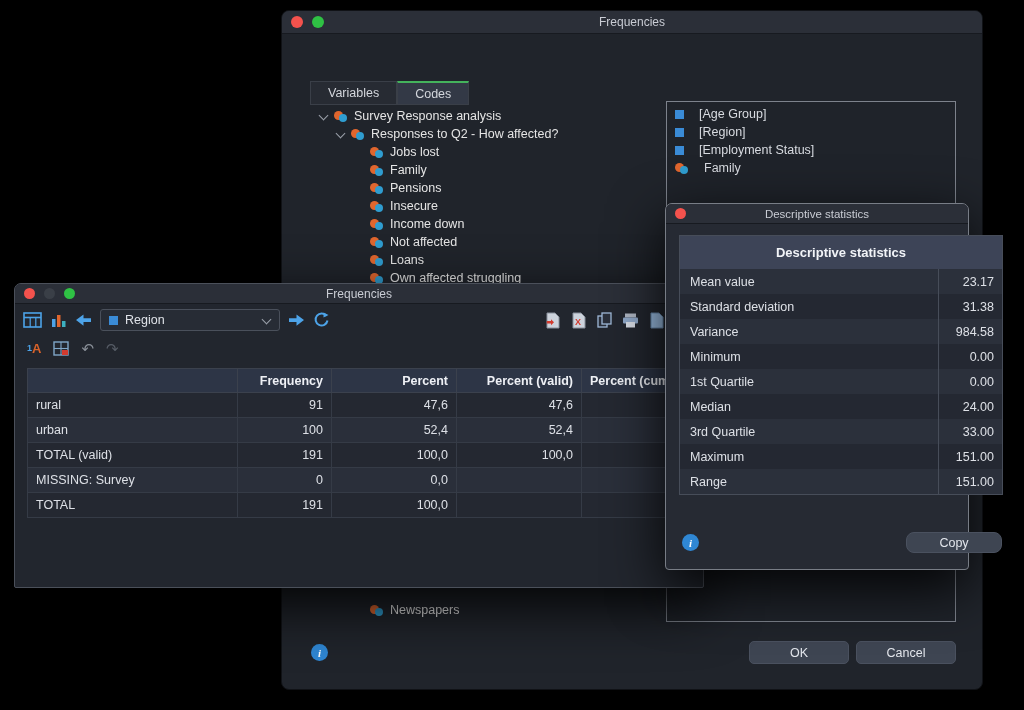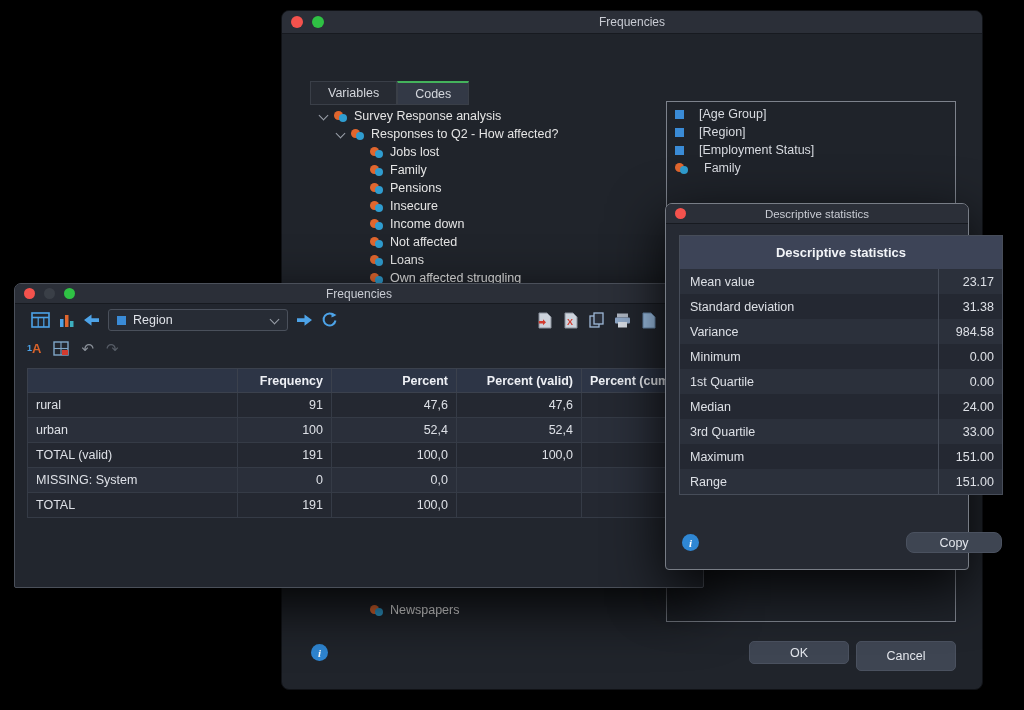--- a/index.html
+++ b/index.html
@@ -37,29 +37,29 @@
   .code-icon{position:relative;width:14px;height:13px;flex:none;display:inline-block}
   .code-icon .c1{position:absolute;left:0;top:1px;width:9px;height:9px;border-radius:50%;background:#e0662e}
   .code-icon .c2{position:absolute;left:5px;top:4px;width:8px;height:8px;border-radius:50%;background:#2f9dd0}
   .var-icon{width:9px;height:9px;background:#3a8bd6;flex:none}
   .listbox{position:absolute;left:384px;top:90px;width:290px;height:521px;background:#1f232a;border:1px solid #7d828c;padding-top:3px}
   .lb-item{height:18px;display:flex;align-items:center;gap:15px;padding-left:8px;font-size:12.5px;color:#d8dbe1}
   .lb-item.selected{background:#3e4553}
   .btn{background:#3e4552;border:1px solid #4a515f;border-radius:5px;color:#e3e6ec;font-size:12.5px;
     display:flex;align-items:center;justify-content:center;font-family:"Liberation Sans",sans-serif}
   .ok-btn{position:absolute;left:467px;top:630px;width:100px;height:23px}
-  .cancel-btn{position:absolute;left:574px;top:630px;width:100px;height:30px}
+  .cancel-btn{position:absolute;left:574px;top:630px;width:100px;height:23px}
   .info-icon{width:17px;height:17px;border-radius:50%;background:#2f87d4;color:#fff;font-size:11px;font-weight:bold;
     display:flex;align-items:center;justify-content:center;font-family:"Liberation Serif",serif;font-style:italic;flex:none}
   .back-info{position:absolute;left:29px;top:633px}
 
   
   .front-window{left:14px;top:283px;width:690px;height:305px;border:1px solid #4b505a;border-radius:7px 7px 2px 2px;z-index:2;background:#22262e}
   .front-window .titlebar{height:20px;border-radius:6px 6px 0 0}
-  .toolbar1{position:absolute;left:0;right:0;top:21px;height:30px;display:flex;align-items:center;padding:0 16px;gap:9px}
+  .toolbar1{position:absolute;left:0;right:0;top:21px;height:30px;display:flex;align-items:center;padding:0 8px;gap:9px}
   .toolbar2{position:absolute;left:0;right:0;top:51px;height:26px;display:flex;align-items:center;padding:0 12px;gap:12px}
   .tb-icon{display:flex;align-items:center;justify-content:center;flex:none}
   .tb-right{margin-left:auto;display:flex;gap:10px;margin-right:30px}
   .dropdown{width:180px;height:22px;background:#272c35;border:1px solid #4a505b;border-radius:3px;
     display:flex;align-items:center;gap:7px;padding:0 8px;color:#dfe2e8;font-size:12.5px}
   .dropdown .chev{margin-left:auto}
   .one-a{font-size:13px;font-weight:bold;color:#d8622a;line-height:1}
   .one-a .sup{font-size:9px;color:#4da3e8;vertical-align:super}
   .glyph{font-size:15px;line-height:1}
   .glyph.undo{color:#8a9099}
@@ -348,21 +348,21 @@
           <td>100,0</td>
         </tr>
         <tr>
           <td>TOTAL (valid)</td>
           <td>191</td>
           <td>100,0</td>
           <td>100,0</td>
           <td></td>
         </tr>
         <tr>
-          <td>MISSING: System</td>
+          <td>MISSING: Survey</td>
           <td>0</td>
           <td>0,0</td>
           <td></td>
           <td></td>
         </tr>
         <tr>
           <td>TOTAL</td>
           <td>191</td>
           <td>100,0</td>
           <td></td>

